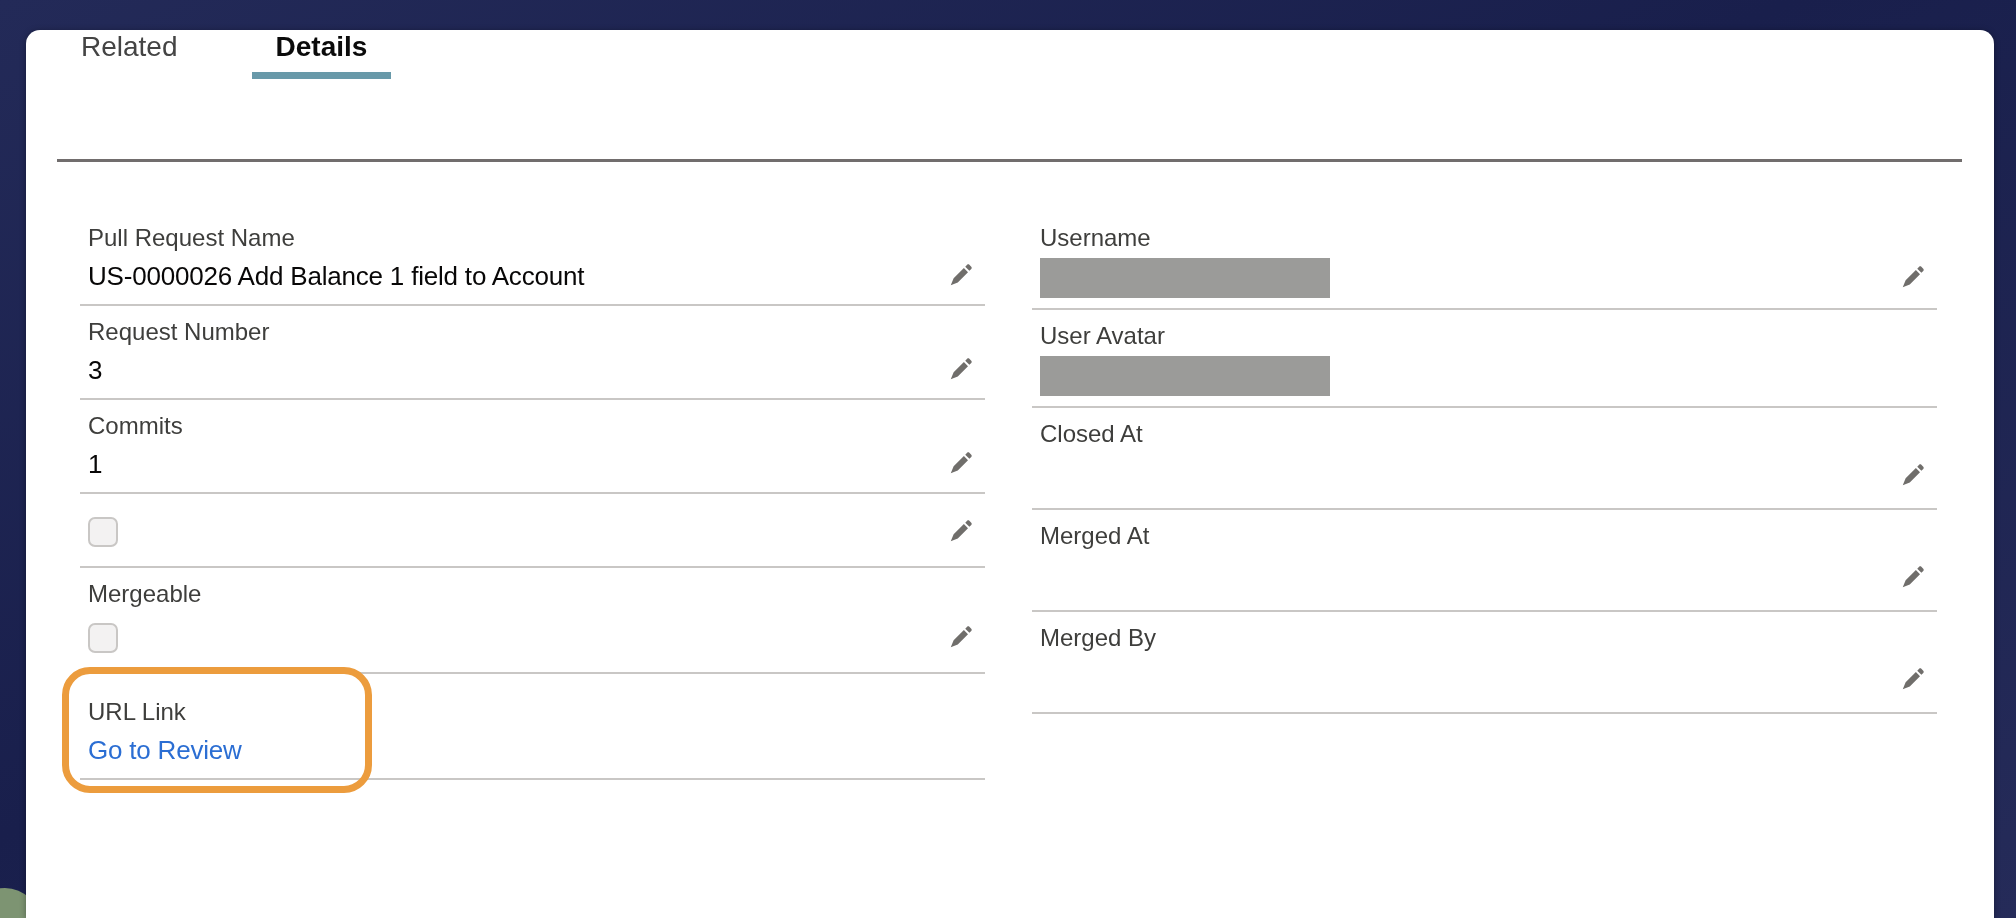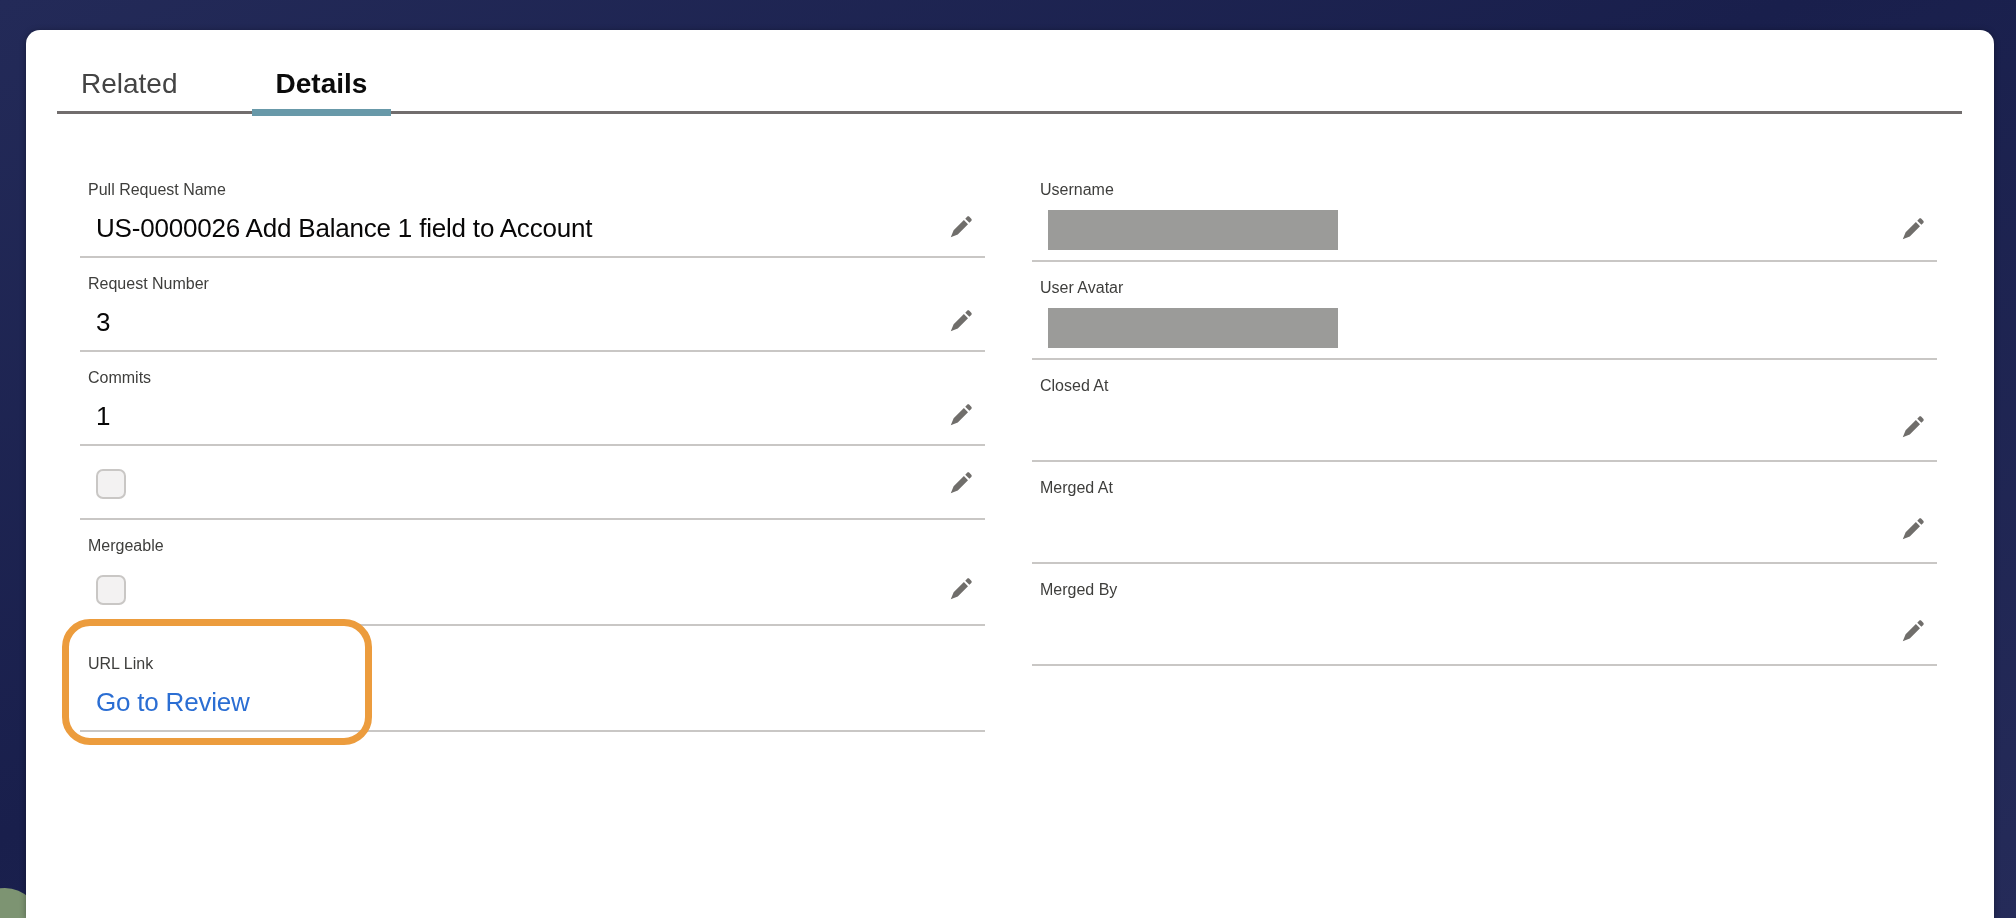--- a/index.html
+++ b/index.html
@@ -9,34 +9,34 @@
   }
   *{margin:0;padding:0;box-sizing:border-box;}
   body{font-family:"Liberation Sans",sans-serif;}
   .screen{position:relative;width:2016px;height:918px;overflow:hidden;
     background:linear-gradient(155deg,#232a58 0%,#191f4c 45%,#252b59 100%);}
   .corner-leaf{position:absolute;left:-30px;bottom:-40px;width:70px;height:70px;
     border-radius:50%;background:#7d9472;z-index:1;}
   .card{position:absolute;left:26px;top:30px;width:1968px;height:888px;background:#fff;
     border-radius:14px 14px 0 0;box-shadow:0 1px 6px rgba(0,0,0,.35);z-index:2;}
   
-  .tab-bar{height:84px;margin:0 32px 0 31px;border-bottom:3px solid var(--headline);
-    display:flex;align-items:flex-end;}
+  .tab-bar{height:132px;margin:0 32px 0 31px;border-bottom:3px solid var(--headline);
+    display:flex;align-items:flex-start;}
   .tab{position:relative;padding:0 24px 10px;margin-right:50px;font-size:28px;line-height:34px;
     color:#444444;background:none;border:none;cursor:pointer;font-family:inherit;}
   .tab.active{color:#0b0b0b;font-weight:700;}
   .tab.active::after{content:"";position:absolute;left:0;right:0;bottom:-5px;height:7px;
     background:var(--teal);}
   
   .columns{display:flex;margin-top:50px;padding-left:54px;gap:47px;}
   .fcol{width:905px;}
   .frow{position:relative;border-bottom:2px solid var(--divider);padding:14px 8px 10px;}
   .frow.tall{padding-top:26px;}
-  .flabel{display:block;font-size:16px;line-height:24px;color:var(--label);margin-bottom:8px;}
-  .vline{display:flex;align-items:center;justify-content:space-between;min-height:36px;margin-left:8px;}
+  .flabel{display:block;font-size:24px;line-height:24px;color:var(--label);margin-bottom:8px;}
+  .vline{display:flex;align-items:center;justify-content:space-between;min-height:36px;}
   .vline.vl-check{min-height:48px;}
   .vline.vl-empty{min-height:44px;}
   .fvalue{font-size:26px;line-height:36px;color:var(--value);letter-spacing:-0.2px;}
   a.fvalue.link{color:var(--link);text-decoration:none;cursor:pointer;}
   a.fvalue.link.dotted{border-bottom:2px dotted var(--link);padding-bottom:1px;}
   .checkbox{width:30px;height:30px;border:2px solid #c9c7c5;border-radius:7px;
     background:#f3f2f2;cursor:pointer;}
   .redacted{width:290px;height:40px;background:var(--redacted);}
   .edit-btn{background:none;border:none;cursor:pointer;width:34px;height:34px;
     display:flex;align-items:center;justify-content:center;flex:none;margin-left:auto;}

